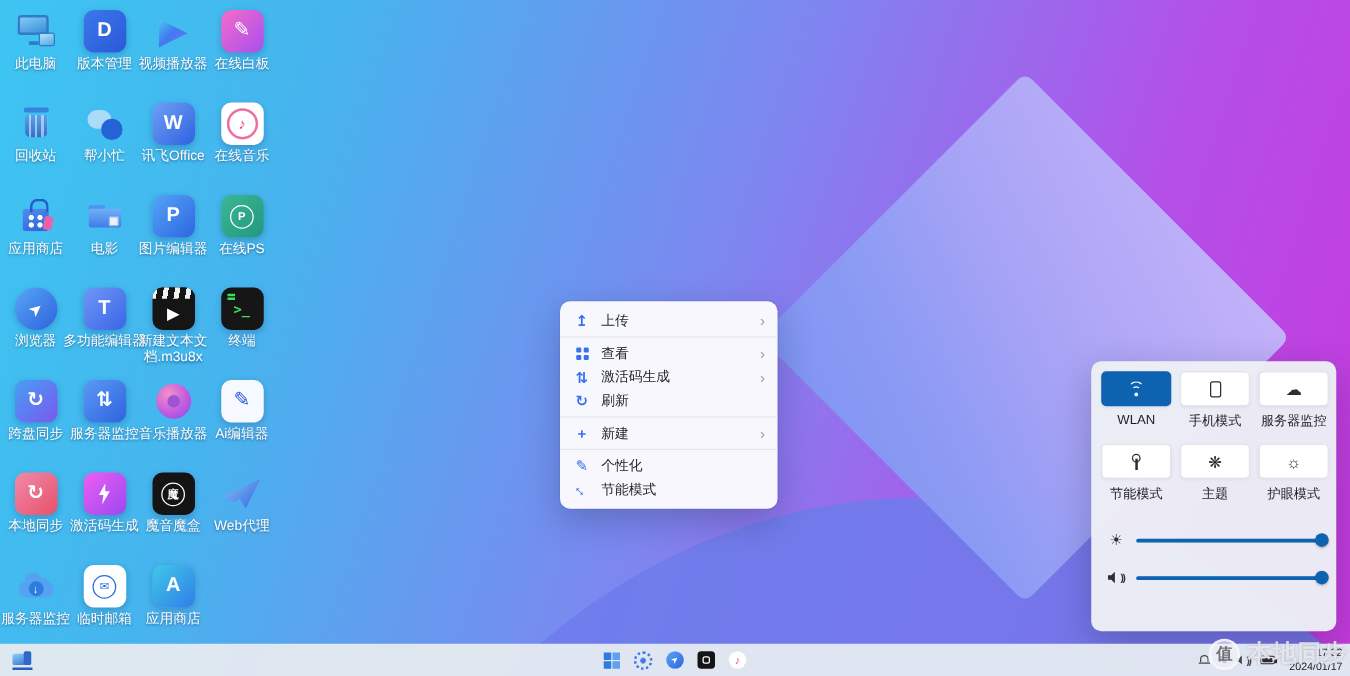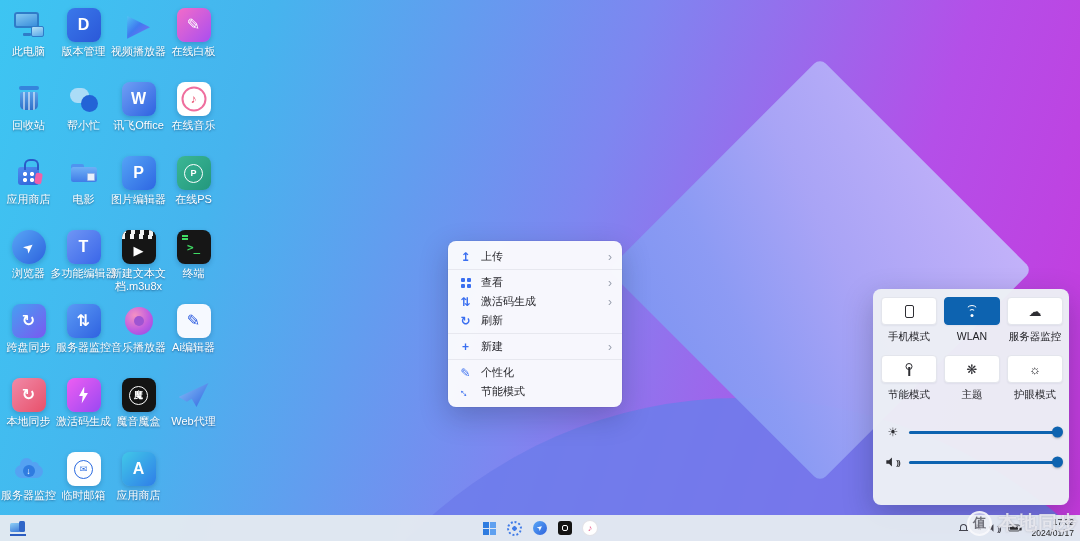--- a/index.html
+++ b/index.html
@@ -429,33 +429,33 @@
   <div class="mi">
     <span class="mico rot45">↔</span>
     <span class="mlabel">节能模式</span>
     <span class="chev" style="visibility: hidden;">›</span>
   </div>
 </div>
 
   <div class="qs">
     <div class="qs-tiles">
   <div class="qtile">
-    <div class="qbtn">
-      <span class="qicon qi-phone"></span>
-    </div>
-    <div class="qlabel">手机模式</div>
-  </div>
-
-  <div class="qtile">
     <div class="qbtn active">
       <span class="qicon qi-wifi">
               <i></i>
             </span>
     </div>
     <div class="qlabel">WLAN</div>
+  </div>
+
+  <div class="qtile">
+    <div class="qbtn">
+      <span class="qicon qi-phone"></span>
+    </div>
+    <div class="qlabel">手机模式</div>
   </div>
 
   <div class="qtile">
     <div class="qbtn">
       <span class="qicon qi-cloud">☁</span>
     </div>
     <div class="qlabel">服务器监控</div>
   </div>
 
   <div class="qtile">

